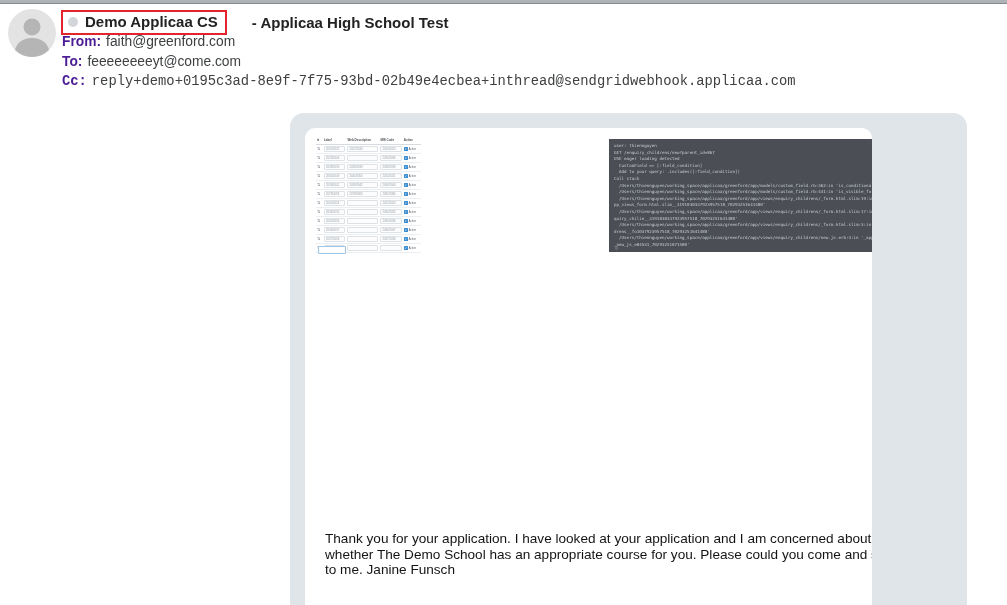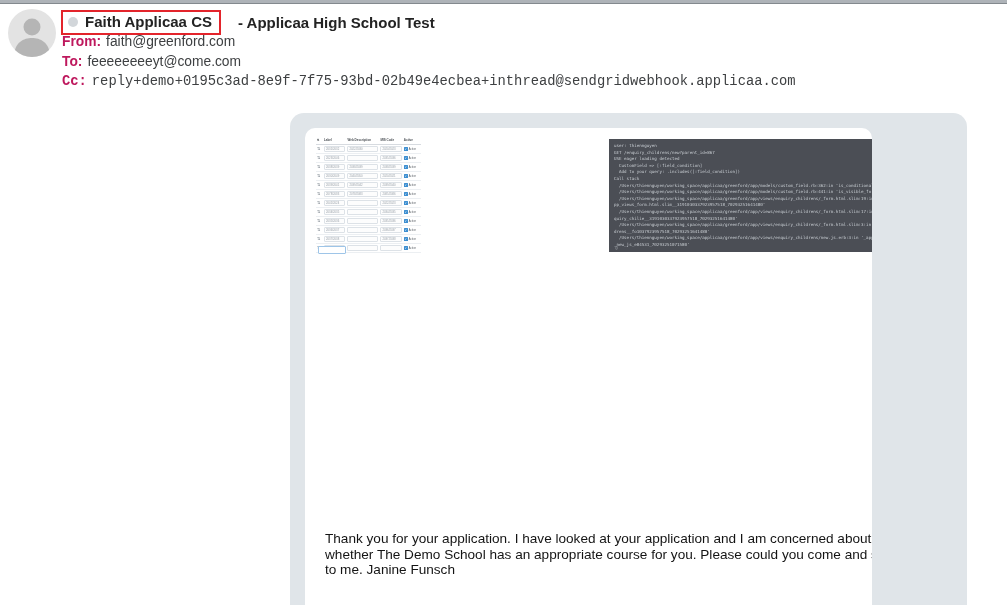--- a/index.html
+++ b/index.html
@@ -22,26 +22,26 @@
   .title-row {
     position:absolute; left:61px; top:9px; height:26px;
     display:flex; align-items:center; white-space:nowrap;
   }
   .red-box {
     display:flex; align-items:center; gap:7px;
     border:2px solid #e3242b; padding:1px 7px 2px 5px; height:25px;
   }
   .unread-dot { width:10px; height:10px; border-radius:50%; background:#d2d6da; }
   .sender-name { font-size:15px; font-weight:bold; color:#232323; }
-  .subject-rest { font-size:15px; font-weight:bold; color:#232323; margin-left:17px; }
+  .subject-rest { font-size:15px; font-weight:bold; color:#232323; margin-left:25px; }
   .meta-line {
     position:absolute; left:62px; white-space:nowrap;
     font-size:13.8px; color:#3e4042;
   }
-  .meta-line .lbl { color:#be185d; font-weight:bold; margin-right:5px; }
+  .meta-line .lbl { color:#4c1d95; font-weight:bold; margin-right:5px; }
   .meta-from { top:34px; }
   .meta-to   { top:54px; }
   .meta-cc   { top:74px;font-family:Liberation Mono, monospace; }
   
   .mail-outer {
     position:absolute; left:290px; top:113px; width:677px; height:492px;
     background:#e0e5e9; border-radius:14px 14px 0 0;
   }
   .mail-inner {
     position:absolute; left:15px; top:15px; width:567px; height:477px;
@@ -105,21 +105,21 @@
 <div class="avatar">
   <svg width="48" height="48" viewBox="0 0 48 48">
     <circle cx="24" cy="18" r="8.5" fill="#b5b5b5"></circle>
     <path d="M6 48 C6 33 16 29 24 29 C32 29 42 33 42 48 Z" fill="#b5b5b5"></path>
   </svg>
 </div>
 
 <div class="title-row">
   <div class="red-box">
     <span class="unread-dot"></span>
-    <span class="sender-name">Faith Applicaa CS</span>
+    <span class="sender-name">Demo Applicaa CS</span>
   </div>
   <span class="subject-rest">- Applicaa High School Test</span>
 </div>
 
 <div class="meta-line meta-from">
   <span class="lbl">From:</span><span>faith@greenford.com</span>
 </div>
 <div class="meta-line meta-to">
   <span class="lbl">To:</span><span>feeeeeeeeyt@come.com</span>
 </div>

